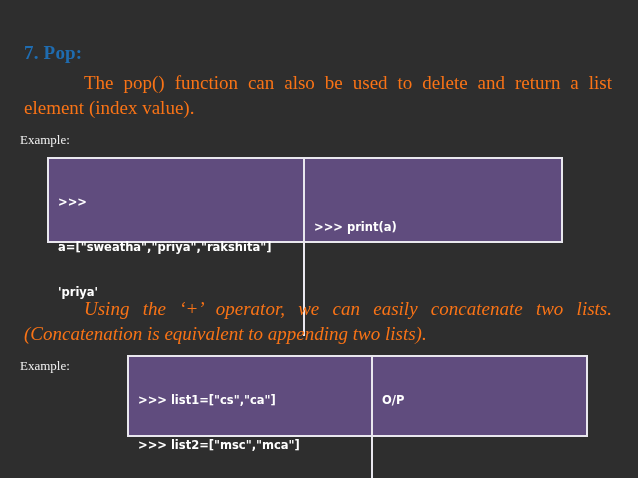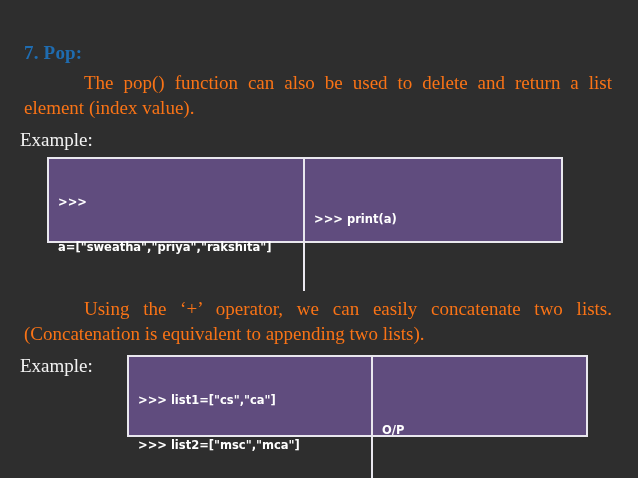--- a/index.html
+++ b/index.html
@@ -37,21 +37,21 @@
     font-size: 19px;
     line-height: 25px;
     text-align: justify;
     text-indent: 60px;
     text-justify: inter-word;
   }
 
   .example-label {
     position: absolute;
     color: #f2f2f2;
-    font-size: 19px;
+    font-size: 13px;
     line-height: 22px;
     white-space: nowrap;
   }
 
   
   .code-table {
     position: absolute;
     display: flex;
     background: #604c7e;
     border: 2px solid #e9e7ee;
@@ -82,37 +82,38 @@
   <div class="section-heading" style="left:24px; top:42px;text-align:center;">7. Pop:</div>
 
   <div class="para" style="left:24px; top:70px; width:588px;">The pop() function can also be used to delete and return a list element (index value).</div>
 
   <div class="example-label" style="left:20px; top:129px;">Example:</div>
 
   <div class="code-table" style="left:47px; top:157px; width:516px; height:86px;">
     <div class="code-cell left vtop" style="width:256px;">
       <span class="line">&gt;&gt;&gt;</span>
       <span class="line">a=["sweatha","priya","rakshita"]</span>
+      <span class="line">'priya'</span>
     </div>
-    <div class="code-cell" style="width:256px; padding-top:23px;">
+    <div class="code-cell" style="width:256px; padding-top:31px;">
       <span class="line">&gt;&gt;&gt; print(a)</span>
       
     </div>
   </div>
 
 
-  <div class="para" style="left:24px; top:296px; width:588px;">Using the ‘+’ operator, we can easily concatenate two lists. (Concatenation is equivalent to appending two lists).</div>
+  <div class="para" style="left:24px; top:296px; width:588px;font-style:italic;">Using the ‘+’ operator, we can easily concatenate two lists. (Concatenation is equivalent to appending two lists).</div>
 
   <div class="example-label" style="left:20px; top:355px;">Example:</div>
 
   <div class="code-table" style="left:127px; top:355px; width:461px; height:82px;">
     <div class="code-cell left vtop" style="width:244px;">
       <span class="line">&gt;&gt;&gt; list1=["cs","ca"]</span>
       <span class="line">&gt;&gt;&gt; list2=["msc","mca"]</span>
       
     </div>
-    <div class="code-cell" style="width:213px;margin-top:30px;">
+    <div class="code-cell" style="width:213px;">
       <span class="line">O/P</span>
       
     </div>
   </div>
 
 </div>
 
 </body></html>

